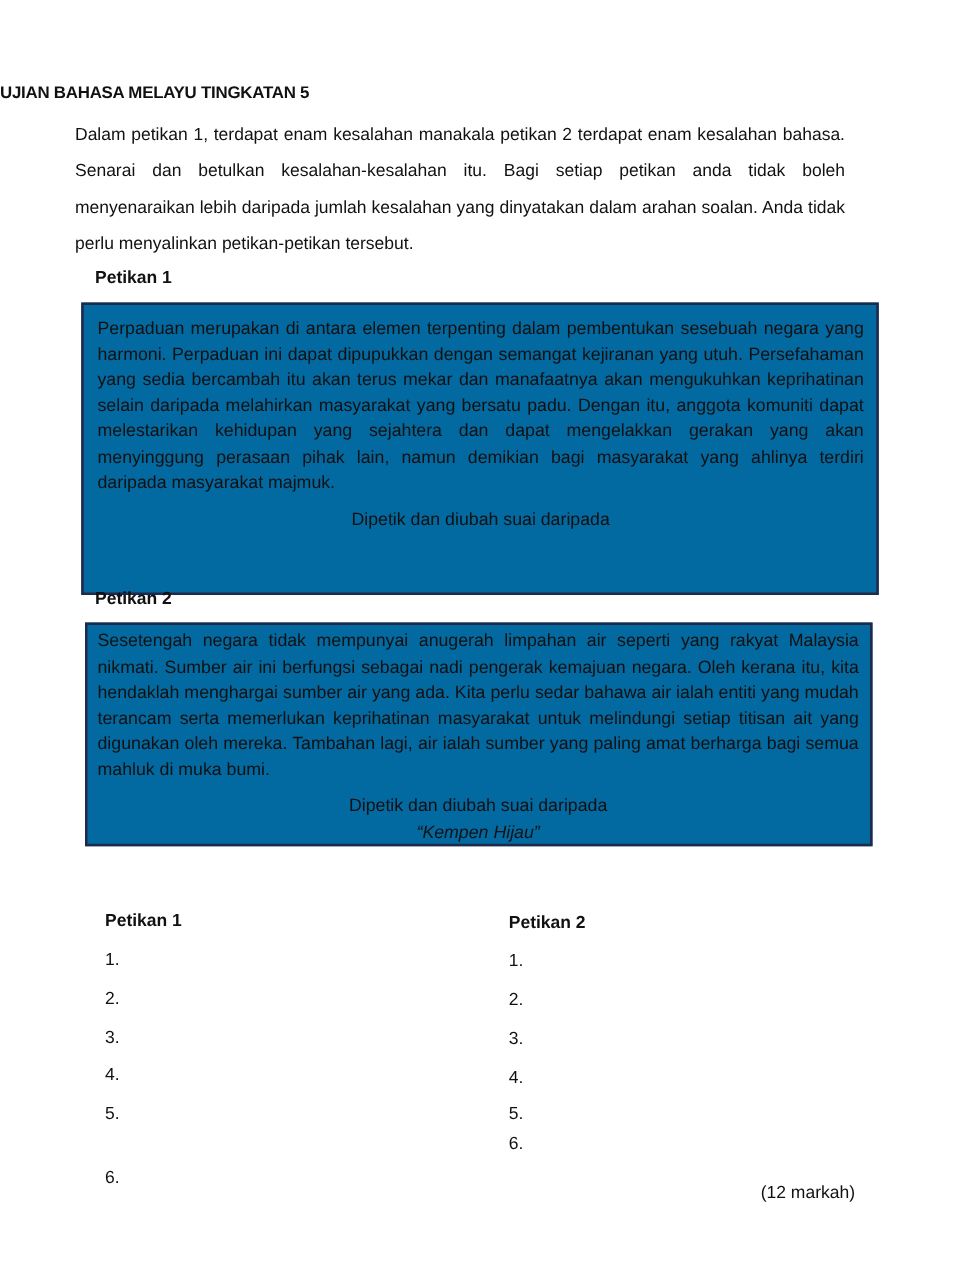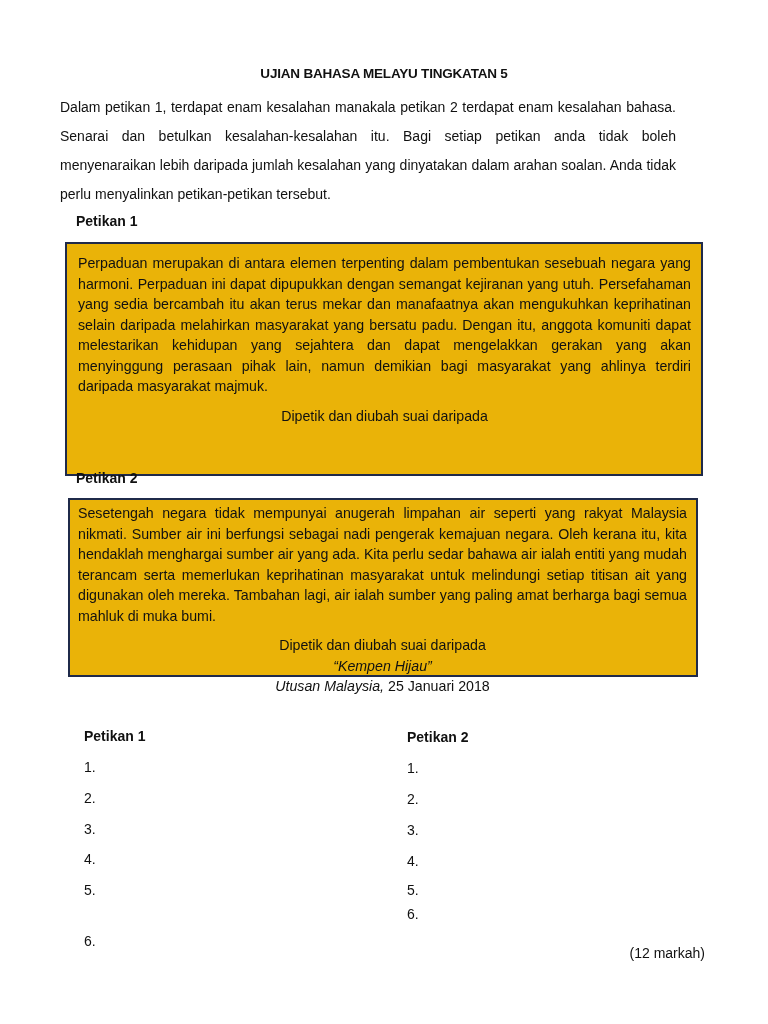--- a/index.html
+++ b/index.html
@@ -13,21 +13,21 @@
       position: relative;
       font-family: "Liberation Sans", "DejaVu Sans", sans-serif;
       color: #111111;
       overflow: hidden;
     }
     .title {
       position: absolute;
       top: 66px;
       left: 0;
       width: 768px;
-      text-align: center;
+      text-align: left;
       font-weight: bold;
       font-size: 13.5px;
       letter-spacing: -0.2px;
     }
     .instructions {
       position: absolute;
       top: 93px;
       left: 60px;
       width: 616px;
       font-size: 14px;
@@ -36,21 +36,21 @@
     }
     .heading {
       position: absolute;
       font-weight: bold;
       font-size: 14px;
     }
     .box {
       position: absolute;
       border: 2px solid #1f2a4a;
       box-sizing: border-box;
-      background: #eab308;
+      background: #0369a1;
     }
     .box-text {
       font-size: 14.2px;
       line-height: 20.5px;
       text-align: justify;
       margin: 0;
     }
     .source {
       text-align: center;
       font-size: 14.2px;
@@ -61,21 +61,21 @@
       position: absolute;
       font-size: 14px;
     }
     .answer-col .num {
       position: absolute;
       left: 0;
     }
     .marks {
       position: absolute;
       top: 945px;
-      right: 63px;
+      right: 84px;
       font-size: 14px;
     }
   </style>
 </head>
 <body>
 
 <div>
 
   <div class="title">UJIAN BAHASA MELAYU TINGKATAN 5</div>
 
@@ -90,21 +90,20 @@
     </div>
   </div>
 
   <div class="heading" style="top:470px; left:76px; z-index:0;">Petikan 2</div>
 
   <div class="box" style="top:498px; left:68px; width:630px; height:179px; padding:3px 9px 0 8px; z-index:1;">
     <p class="box-text">Sesetengah negara tidak mempunyai anugerah limpahan air seperti yang rakyat Malaysia nikmati. Sumber air ini berfungsi sebagai nadi pengerak kemajuan negara. Oleh kerana itu, kita hendaklah menghargai sumber air yang ada. Kita perlu sedar bahawa air ialah entiti yang mudah terancam serta memerlukan keprihatinan masyarakat untuk melindungi setiap titisan ait yang digunakan oleh mereka. Tambahan lagi, air ialah sumber yang paling amat berharga bagi semua mahluk di muka bumi.</p>
     <div class="source" style="margin-top:9px;">
       <div>Dipetik dan diubah suai daripada</div>
       <div class="italic">“Kempen Hijau”</div>
-      <div><span class="italic">Utusan Malaysia,</span><span> 25 Januari 2018</span></div>
     </div>
   </div>
 
   <div class="answer-col" style="top:728px; left:84px; width:300px; height:230px;">
     <div style="position:absolute; top:0; left:0; font-weight:bold;">Petikan 1</div>
     <div class="num" style="top:31px;">1.</div>
     <div class="num" style="top:62px;">2.</div>
     <div class="num" style="top:93px;">3.</div>
     <div class="num" style="top:123px;">4.</div>
     <div class="num" style="top:154px;">5.</div>

